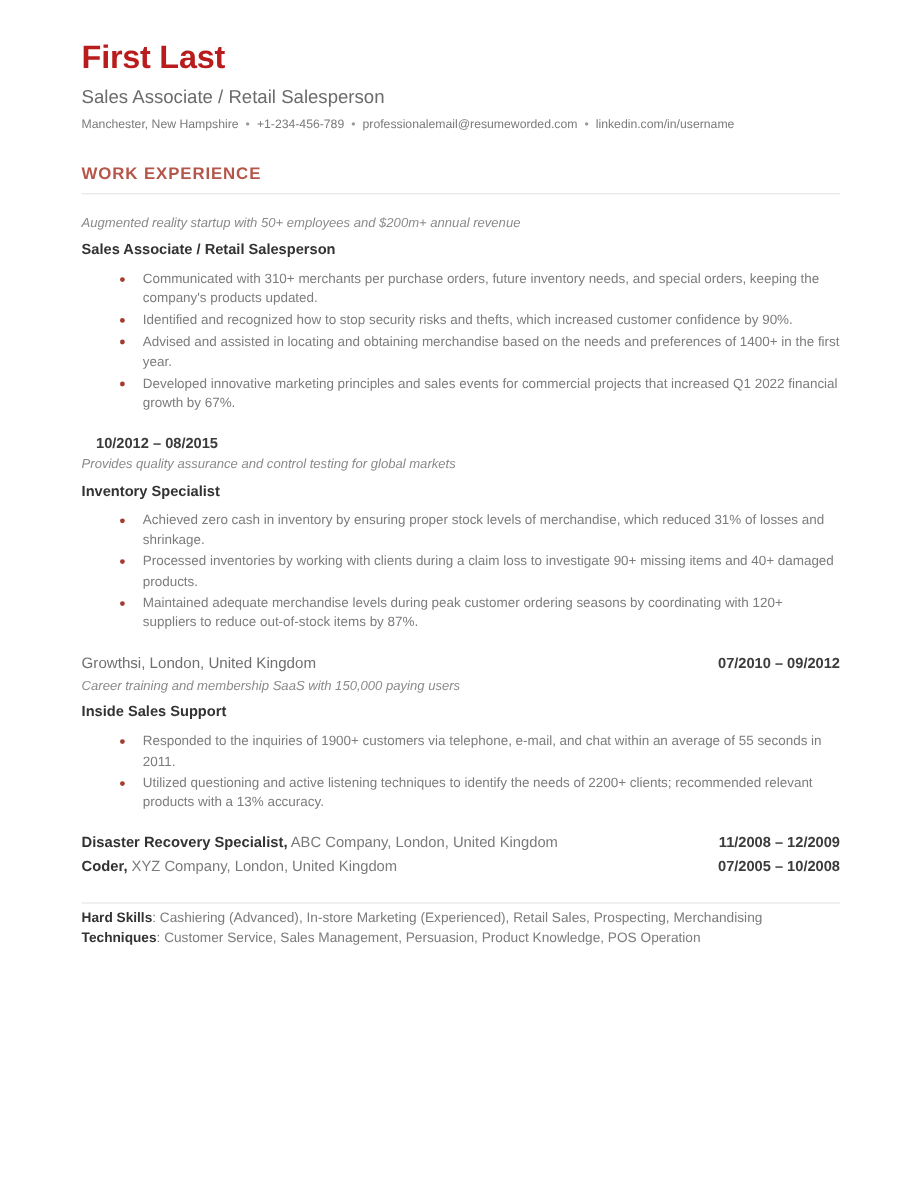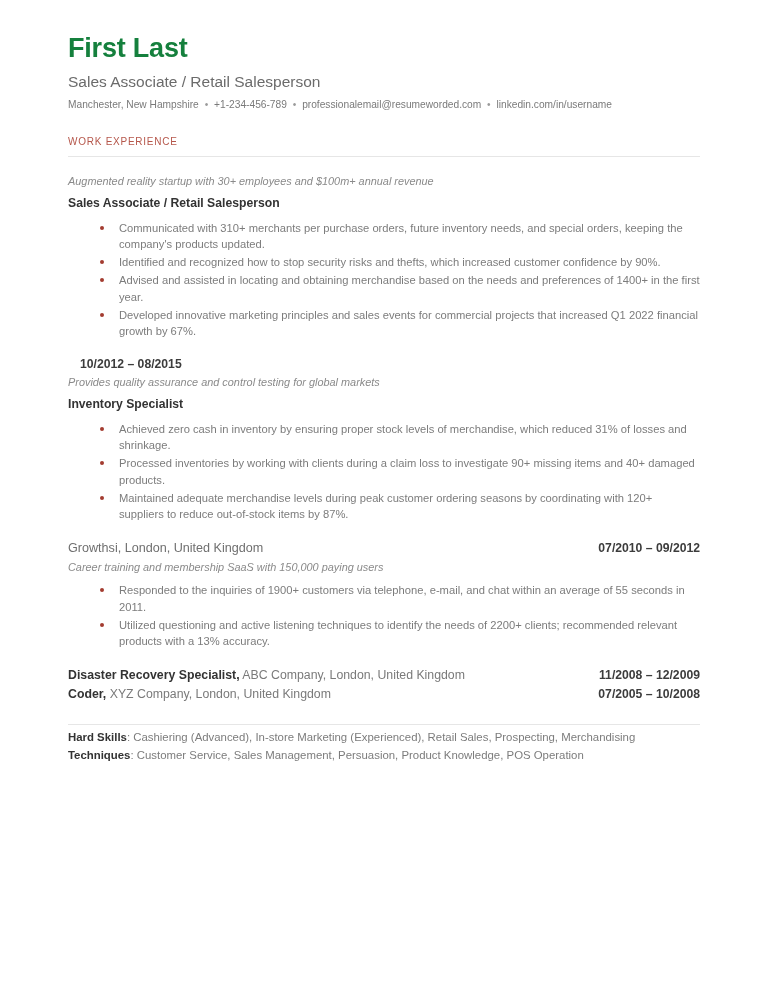--- a/index.html
+++ b/index.html
@@ -19,21 +19,21 @@
     position: relative;
     width: 768px;
     height: 994px;
     background: #ffffff;
     padding: 34px 68px 0 68px;
     overflow: hidden;
   }
 
   
   .name {
-    color: #15803d;
+    color: #b91c1c;
     font-size: 27px;
     font-weight: bold;
     line-height: 1.1;
     letter-spacing: -0.2px;
     margin-bottom: 8px;
   }
 
   .headline {
     color: #6b6b6b;
     font-size: 15.5px;
@@ -46,22 +46,22 @@
     color: #7a7a7a;
     font-size: 10.2px;
     line-height: 1.3;
     white-space: nowrap;
   }
   .contact .sep { padding: 0 3px; color: #9a9a9a; }
 
   
   .section-head {
     color: #b5564a;
-    font-size: 10px;
-    font-weight: normal;
+    font-size: 14px;
+    font-weight: bold;
     letter-spacing: 0.75px;
     text-transform: uppercase;
   }
 
   .rule {
     height: 1px;
     background: #e6e6e6;
     width: 100%;
   }
 
@@ -200,21 +200,21 @@
       <span>linkedin.com/in/username</span>
     </div>
   </div>
 
   <div class="section-work">
     <div class="section-head">WORK EXPERIENCE</div>
     <div class="rule"></div>
 
     <div id="jobs-container">
         <div class="job first">
-          <div class="blurb">Augmented reality startup with 30+ employees and $100m+ annual revenue</div>
+          <div class="blurb">Augmented reality startup with 50+ employees and $200m+ annual revenue</div>
           <div class="role">Sales Associate / Retail Salesperson</div>
           <ul class="bullets">
             <li>Communicated with 310+ merchants per purchase orders, future inventory needs, and special orders, keeping the company's products updated.</li>
             <li>Identified and recognized how to stop security risks and thefts, which increased customer confidence by 90%.</li>
             <li>Advised and assisted in locating and obtaining merchandise based on the needs and preferences of 1400+ in the first year.</li>
             <li>Developed innovative marketing principles and sales events for commercial projects that increased Q1 2022 financial growth by 67%.</li>
           </ul>
         </div>
         <div class="job">
           <div class="row">
@@ -227,20 +227,21 @@
             <li>Processed inventories by working with clients during a claim loss to investigate 90+ missing items and 40+ damaged products.</li>
             <li>Maintained adequate merchandise levels during peak customer ordering seasons by coordinating with 120+ suppliers to reduce out-of-stock items by 87%.</li>
           </ul>
         </div>
         <div class="job">
           <div class="row">
             <div class="company">Growthsi, London, United Kingdom</div>
             <div class="dates">07/2010 – 09/2012</div>
           </div>
           <div class="blurb">Career training and membership SaaS with 150,000 paying users</div>
+          <div class="role">Inside Sales Support</div>
           <ul class="bullets">
             <li>Responded to the inquiries of 1900+ customers via telephone, e-mail, and chat within an average of 55 seconds in 2011.</li>
             <li>Utilized questioning and active listening techniques to identify the needs of 2200+ clients; recommended relevant products with a 13% accuracy.</li>
           </ul>
         </div>
       </div>
 
     <div class="short-roles" id="short-roles-container">
         <div class="short-row">
           <div class="left"><b>Disaster Recovery Specialist,</b><span> ABC Company, London, United Kingdom</span></div>

